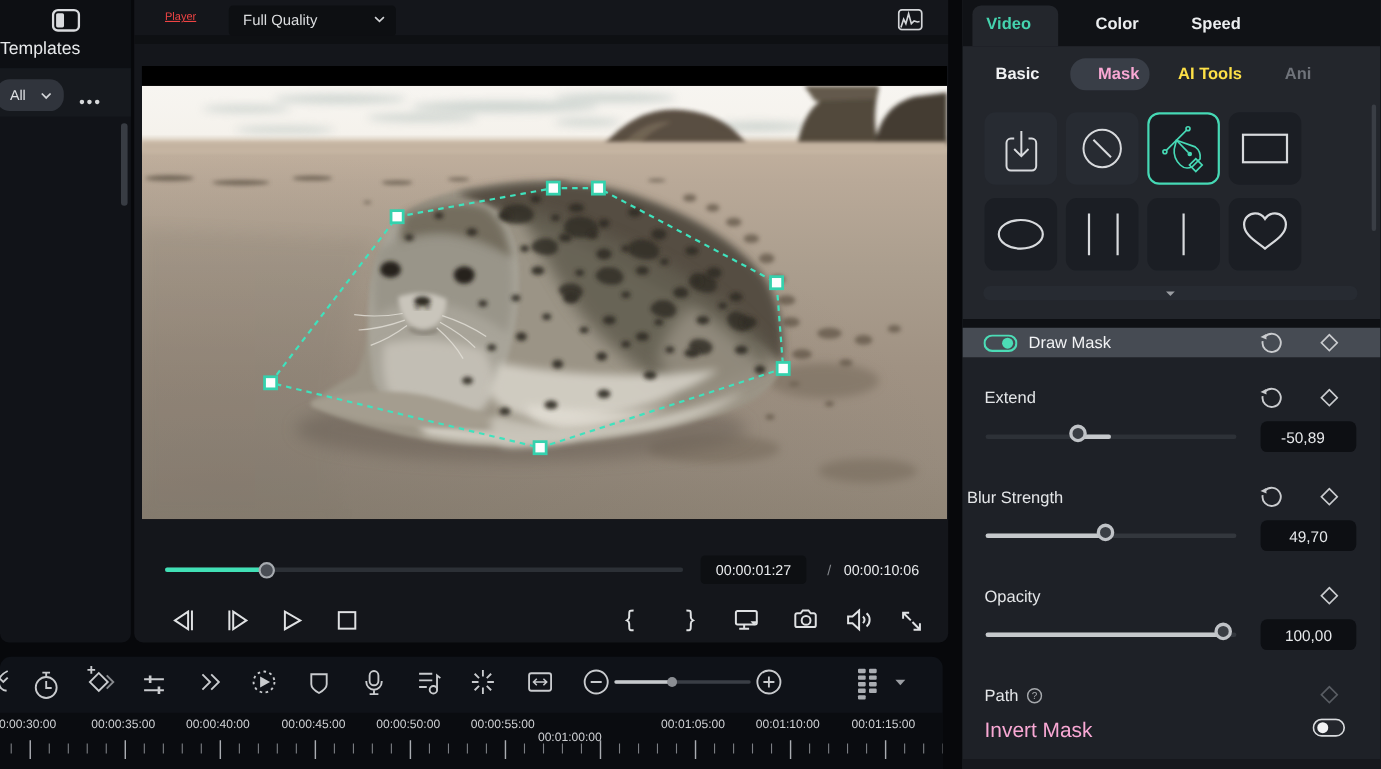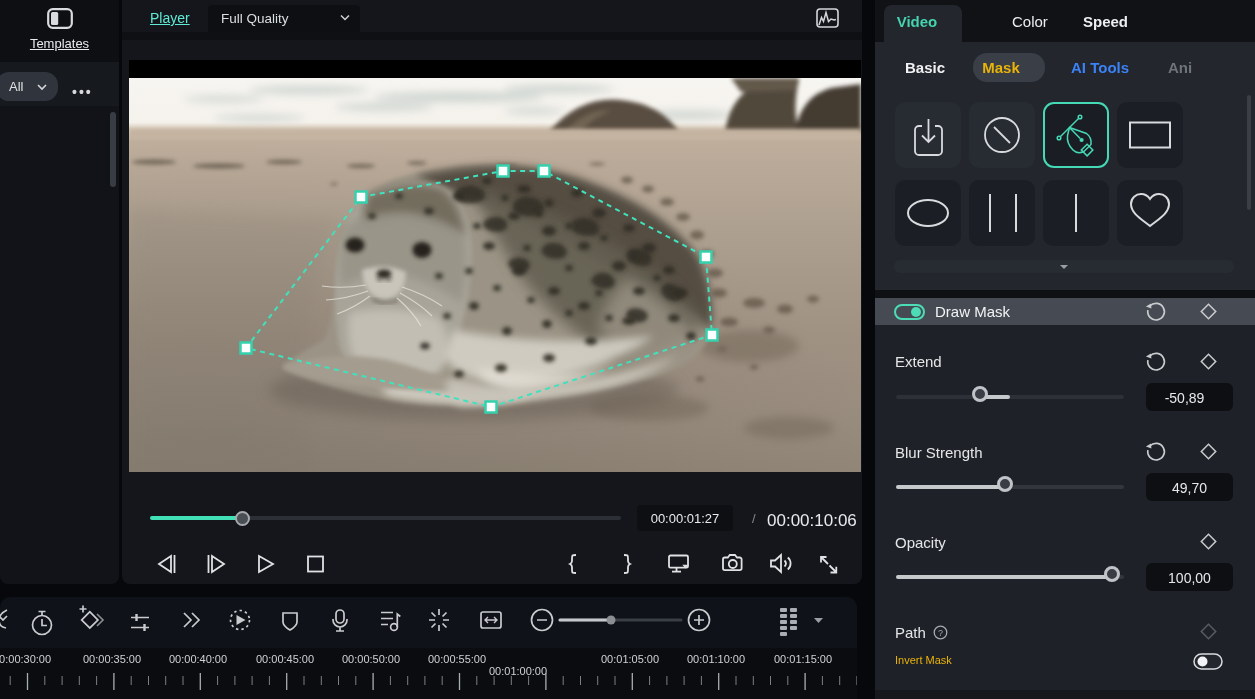--- a/index.html
+++ b/index.html
@@ -10,33 +10,33 @@
 </style>
 </head>
 <body>
 
 <div class="abs" id="leftpanel" style="left:0;top:0;width:119px;height:584px;background:#111318;border-radius:0 0 8px 8px;overflow:hidden;">
   <div class="abs" style="left:0;top:0;width:119px;height:62px;background:#0d0f13;"></div>
   <svg class="abs" style="left:47px;top:8px;" width="26" height="21" viewBox="0 0 26 21">
     <rect x="1.2" y="1.2" width="23.6" height="18.6" rx="4.5" fill="none" stroke="#d9dbde" stroke-width="2.2"></rect>
     <rect x="4" y="4" width="7.2" height="13" rx="1.5" fill="#d9dbde"></rect>
   </svg>
-  <div class="abs" style="left:0;top:36px;width:119px;text-align:center;color:#e8eaec;font-size:13px;text-decoration:underline;">Templates</div>
+  <div class="abs" style="left:0;top:36px;width:119px;text-align:left;color:#e8eaec;font-size:16px;">Templates</div>
   <div class="abs" style="left:0;top:62px;width:119px;height:44px;background:#16191e;"></div>
   <div class="abs" style="left:-4px;top:72px;width:62px;height:29px;background:#30343c;border-radius:13px;"></div>
   <div class="abs" style="left:9px;top:79px;color:#dfe1e4;font-size:13px;">All</div>
   <svg class="abs" style="left:36px;top:83px;" width="12" height="8" viewBox="0 0 12 8">
     <path d="M2 2 L6 6 L10 2" fill="none" stroke="#d4d6d9" stroke-width="1.6"></path>
   </svg>
   <div class="abs" style="left:72px;top:84px;color:#d6d8da;font-size:14px;letter-spacing:2px;font-weight:bold;">•••</div>
   <div class="abs" style="left:110px;top:112px;width:6px;height:75px;background:#383c43;border-radius:3px;"></div>
 </div>
 
 <div class="abs" id="playerpanel" style="left:122px;top:0;width:740px;height:584px;background:#14161b;border-radius:0 0 8px 8px;overflow:hidden;">
-  <div class="abs" style="left:28px;top:10px;color:#5eead4;font-size:14px;text-decoration:underline;">Player</div>
+  <div class="abs" style="left:28px;top:10px;color:#ef4444;font-size:10px;text-decoration:underline;">Player</div>
   <div class="abs" style="left:86px;top:5px;width:152px;height:28px;background:#0d0f12;border-radius:4px;"></div>
   <div class="abs" style="left:99px;top:11px;color:#dcdee0;font-size:13.5px;">Full Quality</div>
   <svg class="abs" style="left:217px;top:14px;" width="12" height="8" viewBox="0 0 12 8">
     <path d="M2 1.5 L6 5.5 L10 1.5" fill="none" stroke="#cfd1d4" stroke-width="1.5"></path>
   </svg>
   <svg class="abs" style="left:694px;top:8px;" width="23" height="20" viewBox="0 0 23 20">
     <rect x="1" y="1" width="21" height="18" rx="3" fill="none" stroke="#d4d6d9" stroke-width="1.6"></rect>
     <path d="M3 17 L5.5 9.5 L7.5 13.5 L10 4.5 L12.5 13.5 L15 11 L18 12 L20 11.5" fill="none" stroke="#d4d6d9" stroke-width="1.5"></path>
   </svg>
   <div class="abs" style="left:0;top:32px;width:740px;height:8px;background:#0e1013;"></div>
@@ -252,21 +252,21 @@
     </g>
   </svg>
   </div>
 
   <div class="abs" style="left:28px;top:516px;width:471px;height:4px;background:#2c3036;border-radius:2px;"></div>
   <div class="abs" style="left:28px;top:516px;width:93px;height:4px;background:#41e0b6;border-radius:2px;"></div>
   <div class="abs" style="left:113px;top:511px;width:15px;height:15px;border-radius:50%;background:#4a4e55;border:2.5px solid #a7abb0;"></div>
   <div class="abs" style="left:515px;top:505px;width:96px;height:26px;background:#0d0f12;border-radius:4px;"></div>
   <div class="abs" style="left:515px;top:511px;width:96px;text-align:center;color:#e8eaec;font-size:13px;">00:00:01:27</div>
   <div class="abs" style="left:630px;top:511px;color:#85888d;font-size:13px;">/</div>
-  <div class="abs" style="left:645px;top:511px;color:#e8eaec;font-size:17px;">00:00:10:06</div>
+  <div class="abs" style="left:645px;top:511px;color:#e8eaec;font-size:13px;">00:00:10:06</div>
 
   <svg class="abs" style="left:33px;top:553px;" width="710" height="24" viewBox="0 0 710 24">
     <g fill="none" stroke="#dfe1e3" stroke-width="1.8">
       <path d="M16 3 L4 11 L16 19 Z"></path>
         <line x1="19.5" y1="2" x2="19.5" y2="20"></line>
       <path d="M57 3 L69 11 L57 19 Z"></path>
         <line x1="53.5" y1="2" x2="53.5" y2="20"></line>
       <path d="M104 3 L118 11 L104 19 Z"></path>
       <rect x="153" y="3.5" width="15" height="15"></rect>
       <path d="M421 2 C417 2 417 2 417 6 L417 8 C417 10 415 11 415 11 C415 11 417 12 417 14 L417 16 C417 20 417 20 421 20"></path>
@@ -415,27 +415,27 @@
         </g>
       </svg>
   </div>
 
 </div>
 
 <div class="abs" id="rightpanel" style="left:875px;top:0;width:380px;height:699px;background:#23262c;overflow:hidden;">
   <div class="abs" style="left:0;top:0;width:380px;height:42px;background:#101216;"></div>
   <div class="abs" style="left:9px;top:5px;width:78px;height:37px;background:#23262c;border-radius:8px 8px 0 0;"></div>
   <div class="abs" style="left:9px;top:13px;width:66px;text-align:center;color:#45d3ae;font-size:15px;font-weight:bold;">Video</div>
-  <div class="abs" style="left:137px;top:13px;color:#eceef0;font-size:15px;font-weight:normal;">Color</div>
+  <div class="abs" style="left:121px;top:13px;color:#eceef0;font-size:15px;font-weight:bold;">Color</div>
   <div class="abs" style="left:208px;top:13px;color:#eceef0;font-size:15px;font-weight:bold;">Speed</div>
 
   <div class="abs" style="left:30px;top:59px;color:#f0f1f3;font-size:15px;font-weight:bold;text-align:center;">Basic</div>
   <div class="abs" style="left:98px;top:53px;width:72px;height:29px;background:#393e47;border-radius:14px;"></div>
-  <div class="abs" style="left:84px;top:59px;width:84px;text-align:center;color:#eab308;font-size:15px;font-weight:bold;">Mask</div>
-  <div class="abs" style="left:196px;top:59px;color:#3b82f6;font-size:15px;font-weight:bold;">AI Tools</div>
+  <div class="abs" style="left:100px;top:59px;width:84px;text-align:center;color:#f9a8d4;font-size:15px;font-weight:bold;">Mask</div>
+  <div class="abs" style="left:196px;top:59px;color:#fde047;font-size:15px;font-weight:bold;">AI Tools</div>
   <div class="abs" style="left:293px;top:59px;color:#6f737a;font-size:15px;font-weight:bold;">Ani</div>
 
   <div class="abs" style="left:20px;top:102px;width:66px;height:66px;background:#272b32;border-radius:10px;"></div>
   <div class="abs" style="left:94px;top:102px;width:66px;height:66px;background:#272b32;border-radius:10px;"></div>
   <div class="abs" style="left:168px;top:102px;width:66px;height:66px;background:#1a1d23;border-radius:11px;border:2px solid #46d9b5;"></div>
   <div class="abs" style="left:242px;top:102px;width:66px;height:66px;background:#1b1e24;border-radius:10px;"></div>
   <div class="abs" style="left:20px;top:180px;width:66px;height:66px;background:#1b1e24;border-radius:10px;"></div>
   <div class="abs" style="left:94px;top:180px;width:66px;height:66px;background:#1b1e24;border-radius:10px;"></div>
   <div class="abs" style="left:168px;top:180px;width:66px;height:66px;background:#1b1e24;border-radius:10px;"></div>
   <div class="abs" style="left:242px;top:180px;width:66px;height:66px;background:#1b1e24;border-radius:10px;"></div>
@@ -501,21 +501,21 @@
   </svg>
   <svg class="abs" style="left:325px;top:353px;" width="17" height="17" viewBox="0 0 17 17">
     <rect x="3.4" y="3.4" width="10.2" height="10.2" fill="none" stroke="#c9cbce" stroke-width="1.5" transform="rotate(45 8.5 8.5)"></rect>
   </svg>
   <div class="abs" style="left:21px;top:395px;width:228px;height:4px;background:#2d3137;border-radius:2px;"></div>
   <div class="abs" style="left:108px;top:395px;width:27px;height:4px;background:#c6c9cc;border-radius:2px;"></div>
   <div class="abs" style="left:97px;top:386px;width:16px;height:16px;border-radius:50%;background:#3a3e44;border:3px solid #c0c3c7;"></div>
   <div class="abs" style="left:271px;top:383px;width:87px;height:28px;background:#0d0f13;border-radius:6px;"></div>
   <div class="abs" style="left:271px;top:390px;width:77px;text-align:center;color:#e6e8ea;font-size:14px;">-50,89</div>
 
-  <div class="abs" style="left:20px;top:444px;color:#e4e6e8;font-size:15px;">Blur Strength</div>
+  <div class="abs" style="left:4px;top:444px;color:#e4e6e8;font-size:15px;">Blur Strength</div>
   <svg class="abs" style="left:269px;top:440px;" width="24" height="24" viewBox="0 0 24 24">
     <path d="M6 6 A8.3 8.3 0 1 1 3.9 10.1" fill="none" stroke="#c9cbce" stroke-width="1.7"></path>
     <path d="M1.9 6.4 L7.0 3.6 L7.4 8.6 Z" fill="#c9cbce"></path>
   </svg>
   <svg class="abs" style="left:325px;top:443px;" width="17" height="17" viewBox="0 0 17 17">
     <rect x="3.4" y="3.4" width="10.2" height="10.2" fill="none" stroke="#c9cbce" stroke-width="1.5" transform="rotate(45 8.5 8.5)"></rect>
   </svg>
   <div class="abs" style="left:21px;top:485px;width:228px;height:4px;background:#33373d;border-radius:2px;"></div>
   <div class="abs" style="left:21px;top:485px;width:112px;height:4px;background:#c6c9cc;border-radius:2px;"></div>
   <div class="abs" style="left:122px;top:476px;width:16px;height:16px;border-radius:50%;background:#3a3e44;border:3px solid #c0c3c7;"></div>
@@ -534,21 +534,21 @@
 
   <div class="abs" style="left:20px;top:624px;color:#e4e6e8;font-size:15px;">Path</div>
   <svg class="abs" style="left:58px;top:625px;" width="15" height="15" viewBox="0 0 15 15">
     <circle cx="7.5" cy="7.5" r="6.3" fill="none" stroke="#a6a9ad" stroke-width="1.3"></circle>
     <text x="7.5" y="10.8" text-anchor="middle" font-size="9" fill="#a6a9ad" font-family="Liberation Sans">?</text>
   </svg>
   <svg class="abs" style="left:325px;top:623px;" width="17" height="17" viewBox="0 0 17 17">
     <rect x="3.4" y="3.4" width="10.2" height="10.2" fill="none" stroke="#585c62" stroke-width="1.5" transform="rotate(45 8.5 8.5)"></rect>
   </svg>
 
-  <div class="abs" style="left:20px;top:654px;color:#eab308;font-size:11px;">Invert Mask</div>
+  <div class="abs" style="left:20px;top:654px;color:#f9a8d4;font-size:19px;">Invert Mask</div>
   <svg class="abs" style="left:318px;top:653px;" width="30" height="17" viewBox="0 0 30 17">
     <rect x="1" y="1" width="28" height="15" rx="7.5" fill="#23262c" stroke="#d9dbde" stroke-width="1.5"></rect>
     <circle cx="9.5" cy="8.5" r="5" fill="#f2f3f5"></circle>
   </svg>
 
   <div class="abs" style="left:0;top:690px;width:380px;height:9px;background:#16181d;"></div>
   <div class="abs" style="left:372px;top:95px;width:4px;height:115px;background:#3a3e45;border-radius:2px;"></div>
 </div>
 
 </body></html>

